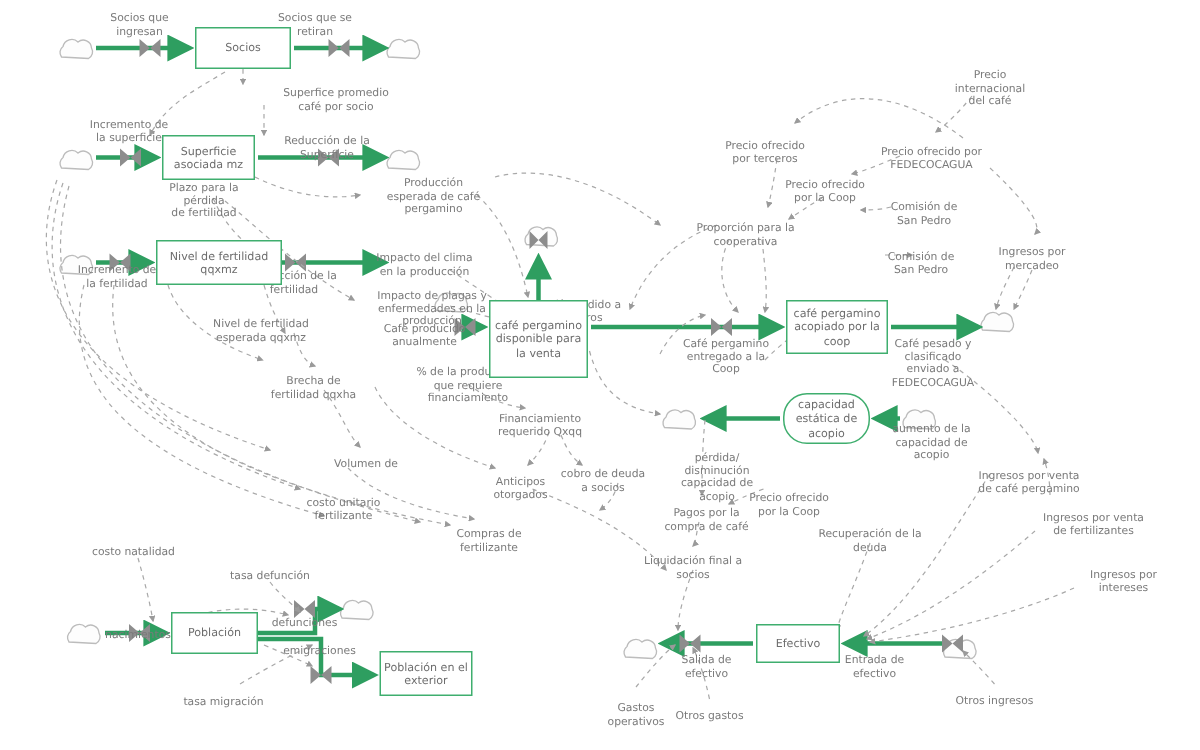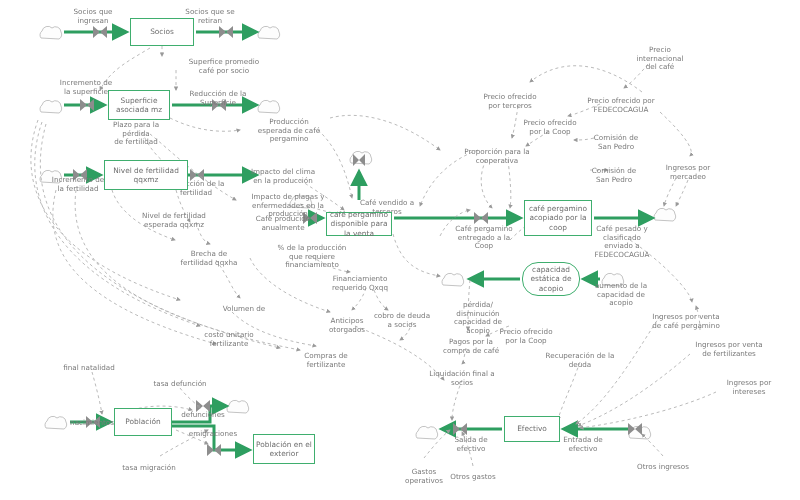--- a/index.html
+++ b/index.html
@@ -191,21 +191,21 @@
       <path d="M176,430 C190,436 200,440 208,444"></path>
     </g>
   </svg>
 
   <div id="stock-layer">
       <div class="stock" style="left: 130px; top: 18px; width: 64px; height: 28px;">Socios</div>
       <div class="stock" style="left: 108px; top: 90px; width: 62px; height: 30px;">Superficie
 asociada mz</div>
       <div class="stock" style="left: 104px; top: 160px; width: 84px; height: 30px;">Nivel de
 fertilidad qqxmz</div>
-      <div class="stock" style="left: 326px; top: 212px; width: 66px; height: 24px;">café pergamino
+      <div class="stock" style="left: 326px; top: 200px; width: 66px; height: 52px;">café pergamino
 disponible para
 la venta</div>
       <div class="stock" style="left: 524px; top: 200px; width: 68px; height: 36px;">café pergamino
 acopiado por la
 coop</div>
       <div class="stock" style="left: 522px; top: 262px; width: 58px; height: 34px; border-radius: 16px;">capacidad
 estática de
 acopio</div>
       <div class="stock" style="left: 114px; top: 408px; width: 58px; height: 28px;">Población</div>
       <div class="stock" style="left: 253px; top: 434px; width: 62px; height: 30px;">Población en el
@@ -307,21 +307,21 @@
       <div class="vlabel" style="left: 526px; top: 328px;">Precio ofrecido
 por la Coop</div>
       <div class="vlabel" style="left: 580px; top: 352px;">Recuperación de la
 deuda</div>
       <div class="vlabel" style="left: 686px; top: 313px;">Ingresos por venta
 de café pergamino</div>
       <div class="vlabel" style="left: 729px; top: 341px;">Ingresos por venta
 de fertilizantes</div>
       <div class="vlabel" style="left: 749px; top: 379px;">Ingresos por
 intereses</div>
-      <div class="vlabel" style="left: 89px; top: 364px;">final natalidad</div>
+      <div class="vlabel" style="left: 89px; top: 364px;">costo natalidad</div>
       <div class="vlabel" style="left: 180px; top: 380px;">tasa defunción</div>
       <div class="vlabel" style="left: 149px; top: 464px;">tasa migración</div>
       <div class="vlabel" style="left: 424px; top: 468px;">Gastos
 operativos</div>
       <div class="vlabel" style="left: 473px; top: 473px;">Otros gastos</div>
       <div class="vlabel" style="left: 663px; top: 463px;">Otros ingresos</div>
     </div>
 
 </div>
 

